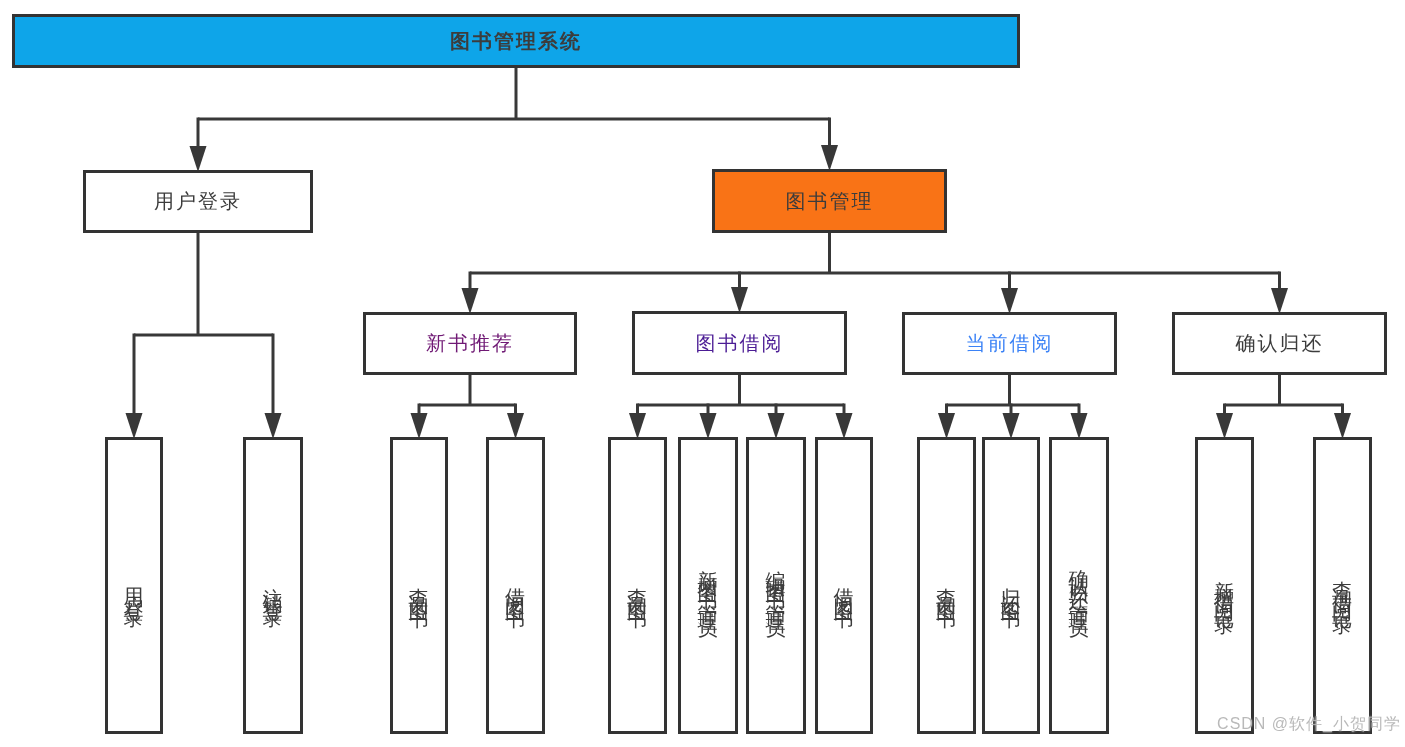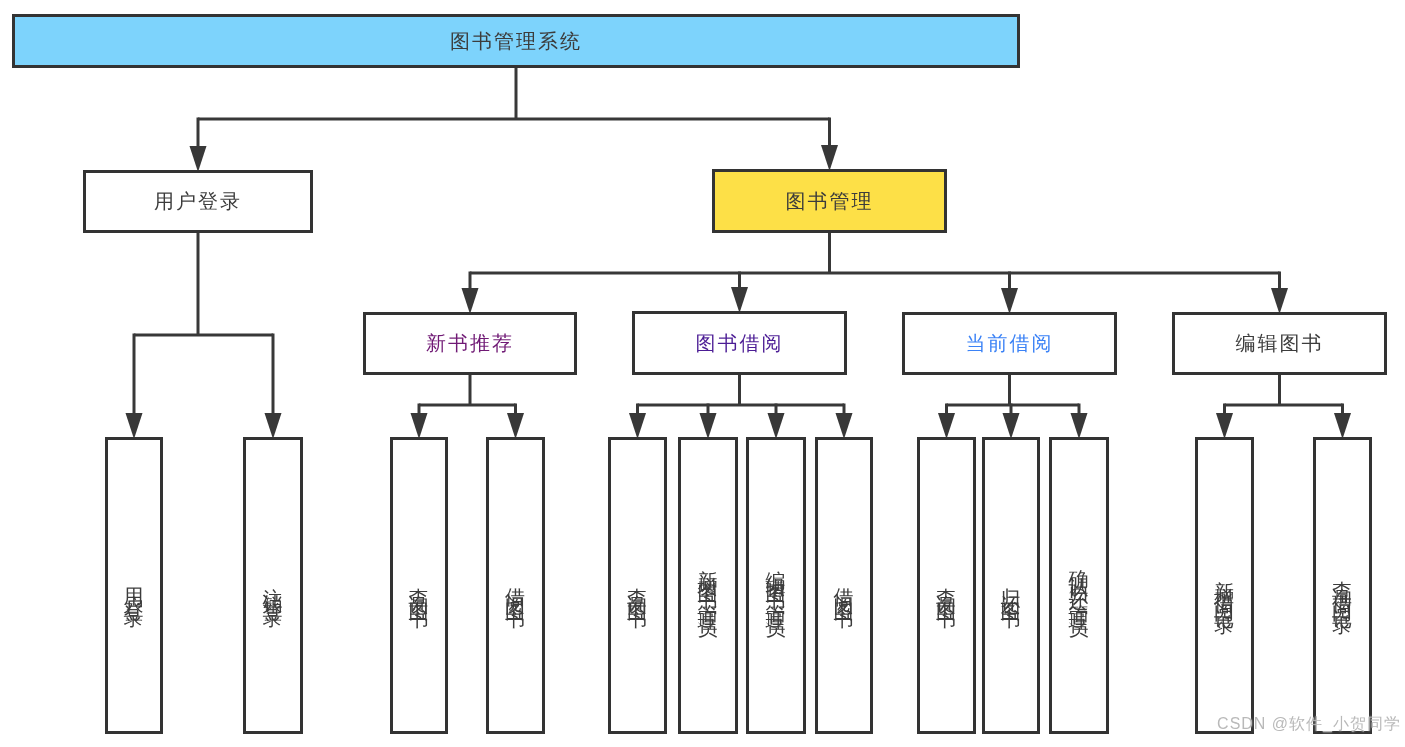--- a/index.html
+++ b/index.html
@@ -101,40 +101,40 @@
       <polygon points="1070.5,413 1087.5,413 1079,439" fill="#383838"></polygon>
       <line x1="1279.5" y1="374" x2="1279.5" y2="405" stroke="#383838" stroke-width="3"></line>
       <line x1="1224.5" y1="405" x2="1342.5" y2="405" stroke="#383838" stroke-width="3"></line>
       <line x1="1224.5" y1="403.5" x2="1224.5" y2="433" stroke="#383838" stroke-width="3"></line>
       <polygon points="1216,413 1233,413 1224.5,439" fill="#383838"></polygon>
       <line x1="1342.5" y1="403.5" x2="1342.5" y2="433" stroke="#383838" stroke-width="3"></line>
       <polygon points="1334,413 1351,413 1342.5,439" fill="#383838"></polygon>
     </svg>
 
   <div id="watermark" style="color: rgb(185, 185, 185);">CSDN @软件_小贺同学</div>
-<div class="node" style="left: 12px; top: 14px; width: 1008px; height: 54px; border-color: rgb(51, 51, 51); background: #7dd3fc;">
+<div class="node" style="left: 12px; top: 14px; width: 1008px; height: 54px; border-color: rgb(51, 51, 51); background: #0ea5e9; font-weight: bold;">
       <span class="lbl" style="color: rgb(60, 60, 60);">图书管理系统</span>
     </div>
     <div class="node" style="left: 83px; top: 170px; width: 230px; height: 63px; border-color: rgb(51, 51, 51); background: rgb(255, 255, 255);">
       <span class="lbl" style="color: rgb(60, 60, 60);">用户登录</span>
     </div>
-    <div class="node" style="left: 712px; top: 169px; width: 235px; height: 64px; border-color: rgb(51, 51, 51); background: #fde047; text-align: right;">
+    <div class="node" style="left: 712px; top: 169px; width: 235px; height: 64px; border-color: rgb(51, 51, 51); background: #f97316; text-align: right;">
       <span class="lbl" style="color: rgb(60, 60, 60);">图书管理</span>
     </div>
     <div class="node" style="left: 363px; top: 312px; width: 214px; height: 63px; border-color: rgb(51, 51, 51); background: rgb(255, 255, 255);">
       <span class="lbl" style="color: #701a75;">新书推荐</span>
     </div>
     <div class="node" style="left: 632px; top: 311px; width: 215px; height: 64px; border-color: rgb(51, 51, 51); background: rgb(255, 255, 255);">
       <span class="lbl" style="color: #4c1d95;">图书借阅</span>
     </div>
     <div class="node" style="left: 902px; top: 312px; width: 215px; height: 63px; border-color: rgb(51, 51, 51); background: rgb(255, 255, 255);">
       <span class="lbl" style="color: #3b82f6;">当前借阅</span>
     </div>
     <div class="node" style="left: 1172px; top: 312px; width: 215px; height: 63px; border-color: rgb(51, 51, 51); background: rgb(255, 255, 255);">
-      <span class="lbl" style="color: rgb(60, 60, 60);">编辑图书</span>
+      <span class="lbl" style="color: rgb(60, 60, 60);">确认归还</span>
     </div>
     <div class="node vert" style="left: 105px; top: 437px; width: 58px; height: 297px; border-color: rgb(51, 51, 51); background: rgb(255, 255, 255);">
       <span class="lbl" style="color: rgb(60, 60, 60);">用户登录</span>
     </div>
     <div class="node vert" style="left: 243px; top: 437px; width: 60px; height: 297px; border-color: rgb(51, 51, 51); background: rgb(255, 255, 255);">
       <span class="lbl" style="color: rgb(60, 60, 60);">注销登录</span>
     </div>
     <div class="node vert" style="left: 390px; top: 437px; width: 58px; height: 297px; border-color: rgb(51, 51, 51); background: rgb(255, 255, 255);">
       <span class="lbl" style="color: rgb(60, 60, 60);">查询图书</span>
     </div>

